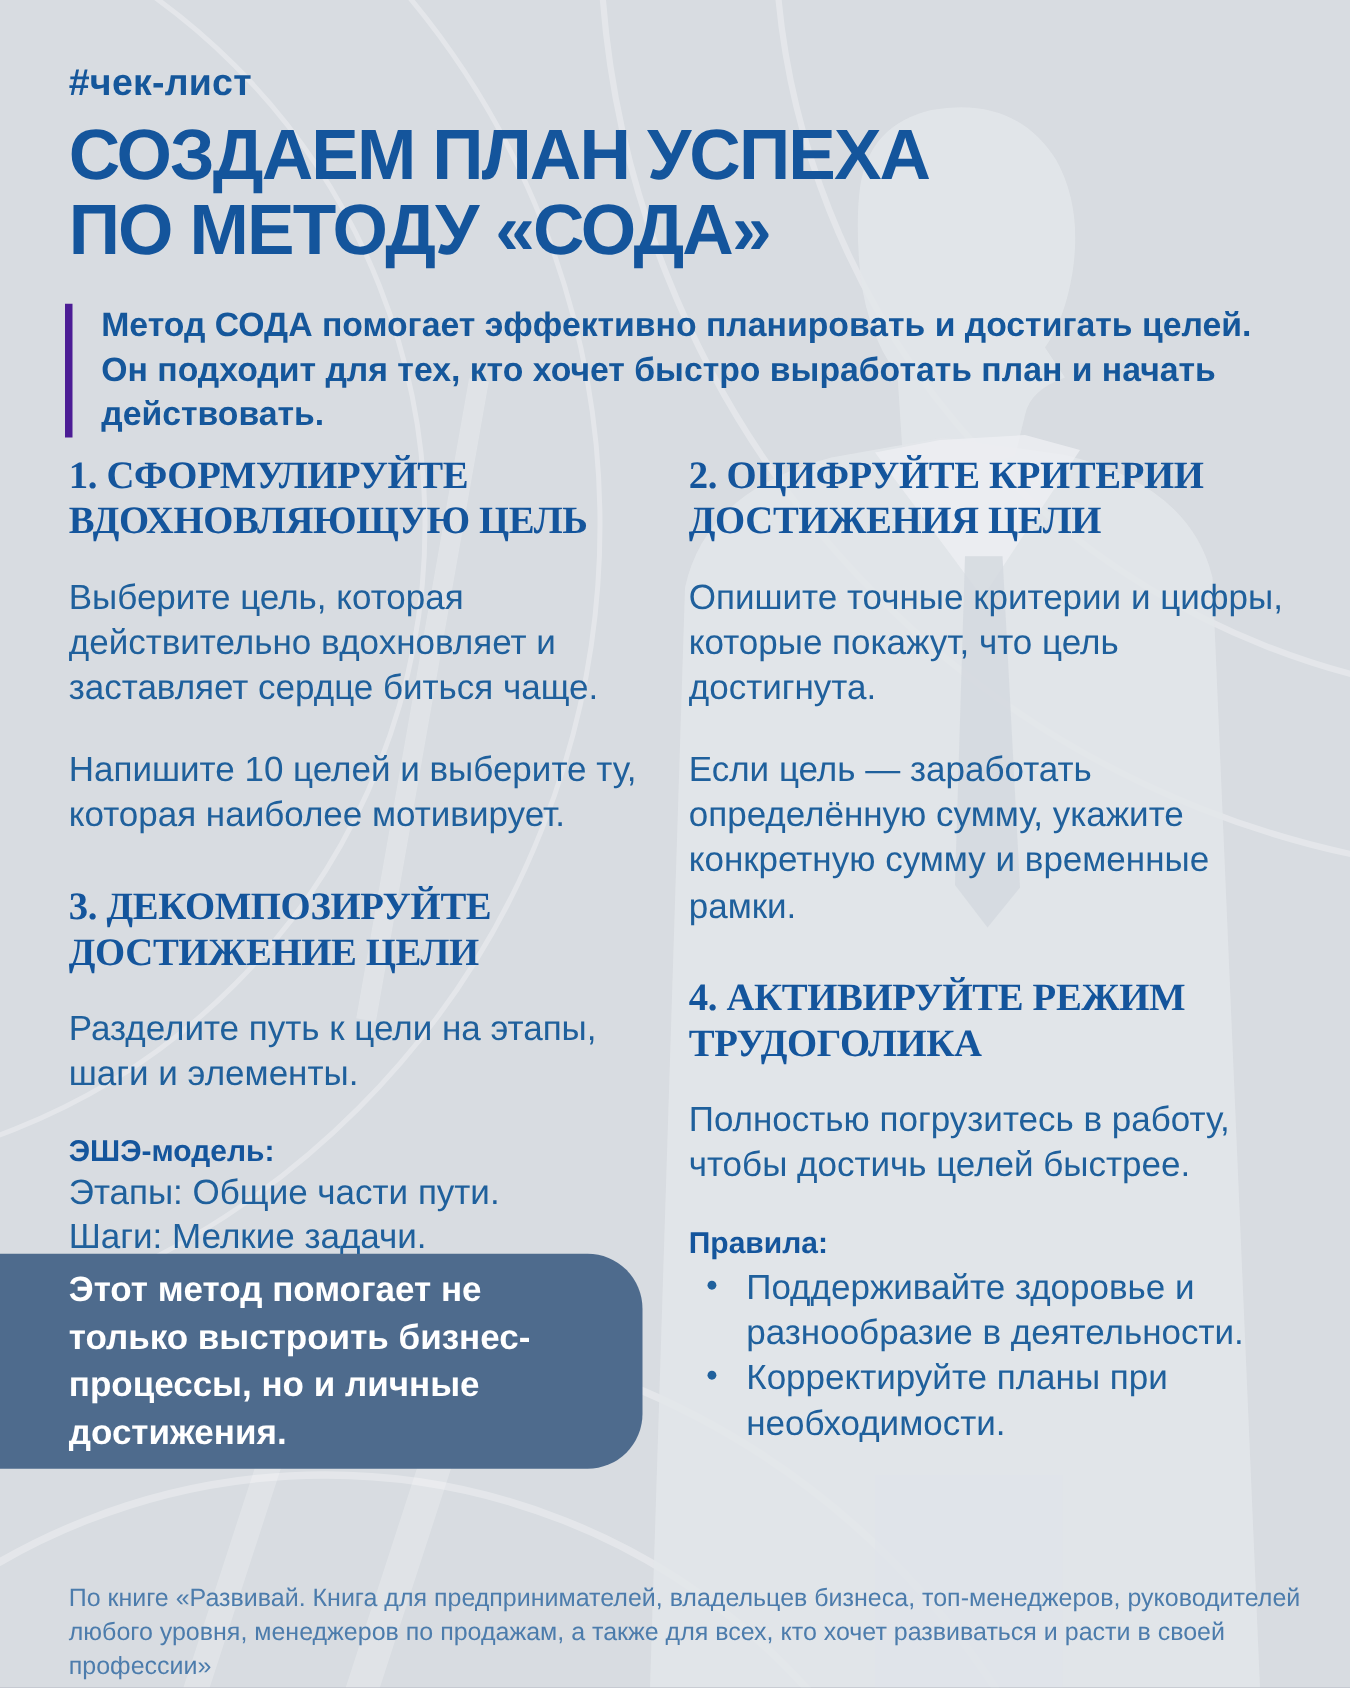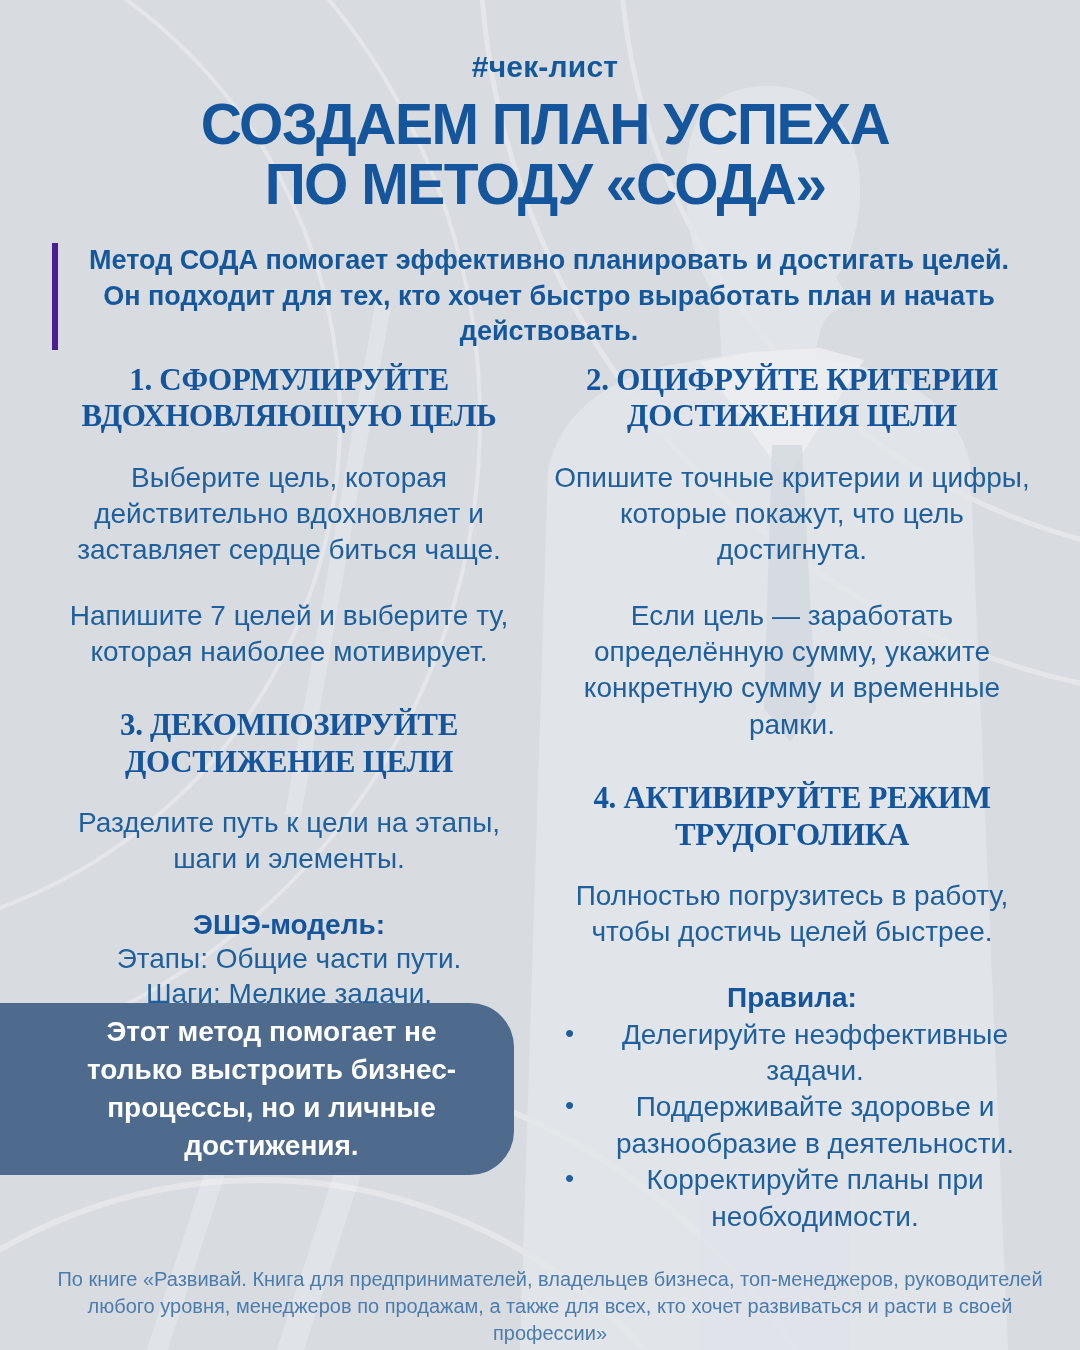--- a/index.html
+++ b/index.html
@@ -5,21 +5,20 @@
   * { margin: 0; padding: 0; box-sizing: border-box; }
   html, body { background: #b9bec6; }
   .poster {
     position: relative;
     width: 1080px;
     height: 1350px;
     margin: 0 auto;
     background: #D8DCE1;
     overflow: hidden;
     font-family: "Liberation Sans", sans-serif;
-    text-align: center;
   }
   .bg-art { position: absolute; inset: 0; width: 1080px; height: 1350px; }
 
   .header { position: absolute; left: 55px; top: 50px; width: 980px; }
   .hashtag {
     font-size: 30px; font-weight: bold; color: #15579B; margin-bottom: 10px;
     letter-spacing: 0.2px;
   }
   .title {
     font-size: 57px; font-weight: bold; color: #14559C;
@@ -40,21 +39,21 @@
 
   .sec-heading {
     font-size: 31px; font-weight: bold; color: #14559C;
     line-height: 1.17; margin-bottom: 25px; letter-spacing: -0.3px; font-family: Liberation Serif, serif;
   }
   .body-p {
     font-size: 28px; color: #1F609C; line-height: 1.3; margin-bottom: 29px;
   }
   .body-p.gap-lg { margin-bottom: 37px; }
   .sub-title {
-    font-size: 28px; font-weight: bold; color: #14559C; line-height: 1.25;
+    font-size: 24px; font-weight: bold; color: #14559C; line-height: 1.25;
   }
   .sub-line { font-size: 28px; color: #1F609C; line-height: 1.24; }
 
   .rules-list { list-style: none; margin-top: 2px; }
   .rules-list li {
     position: relative; padding-left: 46px;
     font-size: 28px; color: #1F609C; line-height: 1.3;
   }
   .rules-list li::before {
     content: "•"; position: absolute; left: 14px; top: 0;
@@ -117,42 +116,41 @@
 
   <div class="intro">
     <span>Метод СОДА помогает эффективно планировать и достигать целей. Он подходит для тех, кто хочет быстро выработать план и начать действовать.</span>
   </div>
 
   <div class="columns">
 
     <div class="col">
       <div class="sec-heading">1. СФОРМУЛИРУЙТЕ ВДОХНОВЛЯЮЩУЮ ЦЕЛЬ</div>
       <div class="body-p">Выберите цель, которая действительно вдохновляет и заставляет сердце биться чаще.</div>
-      <div class="body-p gap-lg">Напишите 7 целей и выберите ту, которая наиболее мотивирует.</div>
+      <div class="body-p gap-lg">Напишите 10 целей и выберите ту, которая наиболее мотивирует.</div>
 
       <div class="sec-heading">3. ДЕКОМПОЗИРУЙТЕ ДОСТИЖЕНИЕ ЦЕЛИ</div>
       <div class="body-p">Разделите путь к цели на этапы, шаги и элементы.</div>
       <div>
         <div class="sub-title">ЭШЭ-модель:</div>
         <div class="sub-line">Этапы: Общие части пути.</div>
         <div class="sub-line">Шаги: Мелкие задачи.</div>
         <div class="sub-line">Элементы: Детали каждого шага.</div>
       </div>
     </div>
 
     <div class="col">
       <div class="sec-heading">2. ОЦИФРУЙТЕ КРИТЕРИИ ДОСТИЖЕНИЯ ЦЕЛИ</div>
       <div class="body-p">Опишите точные критерии и цифры, которые покажут, что цель достигнута.</div>
       <div class="body-p gap-lg">Если цель — заработать определённую сумму, укажите конкретную сумму и временные рамки.</div>
 
       <div class="sec-heading">4. АКТИВИРУЙТЕ РЕЖИМ ТРУДОГОЛИКА</div>
       <div class="body-p">Полностью погрузитесь в работу, чтобы достичь целей быстрее.</div>
       <div class="sub-title">Правила:</div>
       <ul class="rules-list">
-        <li>Делегируйте неэффективные задачи.</li>
         <li>Поддерживайте здоровье и разнообразие в деятельности.</li>
         <li>Корректируйте планы при необходимости.</li>
       </ul>
     </div>
 
   </div>
 
   <div class="callout">
     <div class="callout-text">Этот метод помогает не только выстроить бизнес-процессы, но и личные достижения.</div>
   </div>

